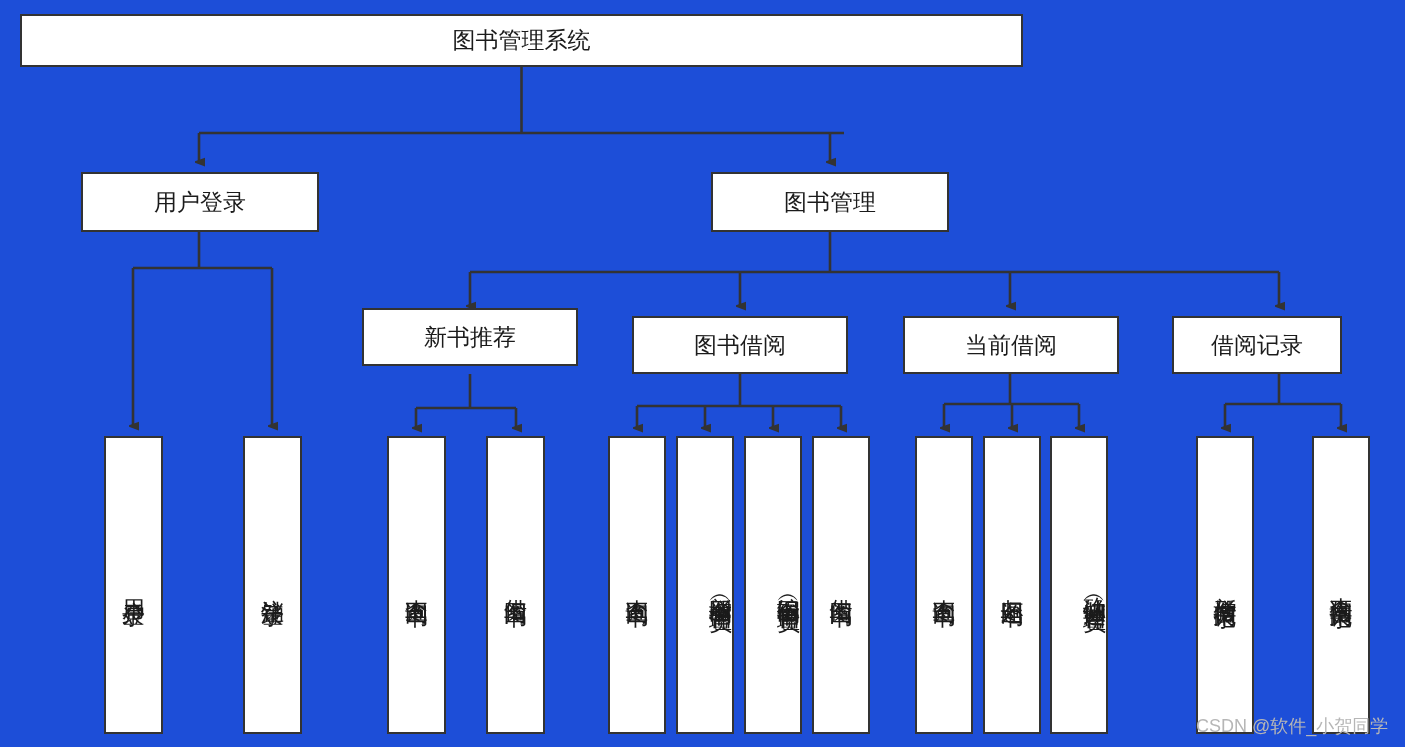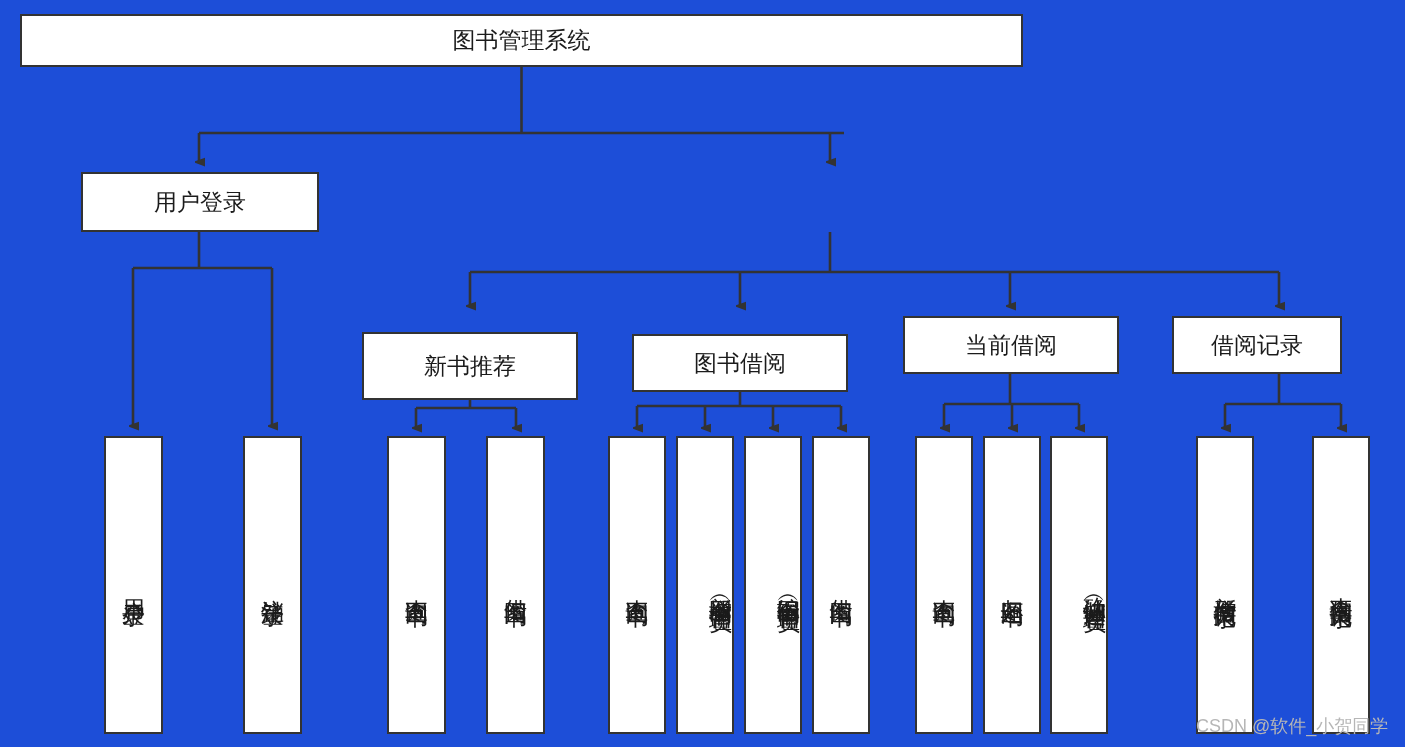--- a/index.html
+++ b/index.html
@@ -121,25 +121,28 @@
     </g>
   </svg>
 
   <div class="node h-node" style="left:20px; top:14px; width:1003px; height:53px;">
     <span class="lbl">图书管理系统</span>
   </div>
 
   <div class="node h-node" style="left:81px; top:172px; width:238px; height:60px;">
     <span class="lbl">用户登录</span>
   </div>
+  <div class="node h-node" style="left:711px; top:172px; width:238px; height:60px;">
+    <span class="lbl">图书管理</span>
+  </div>
 
-  <div class="node h-node" style="left:362px; top:332px; width:216px; height:68px;">
+  <div class="node h-node" style="left:362px; top:308px; width:216px; height:58px;">
     <span class="lbl">新书推荐</span>
   </div>
-  <div class="node h-node" style="left:632px; top:334px; width:216px; height:58px;">
+  <div class="node h-node" style="left:632px; top:316px; width:216px; height:58px;">
     <span class="lbl">图书借阅</span>
   </div>
   <div class="node h-node" style="left:903px; top:316px; width:216px; height:58px;">
     <span class="lbl">当前借阅</span>
   </div>
   <div class="node h-node" style="left:1172px; top:316px; width:170px; height:58px;">
     <span class="lbl">借阅记录</span>
   </div>
 
   <div class="node v-node" style="left:104px; top:436px; width:59px; height:298px;">

